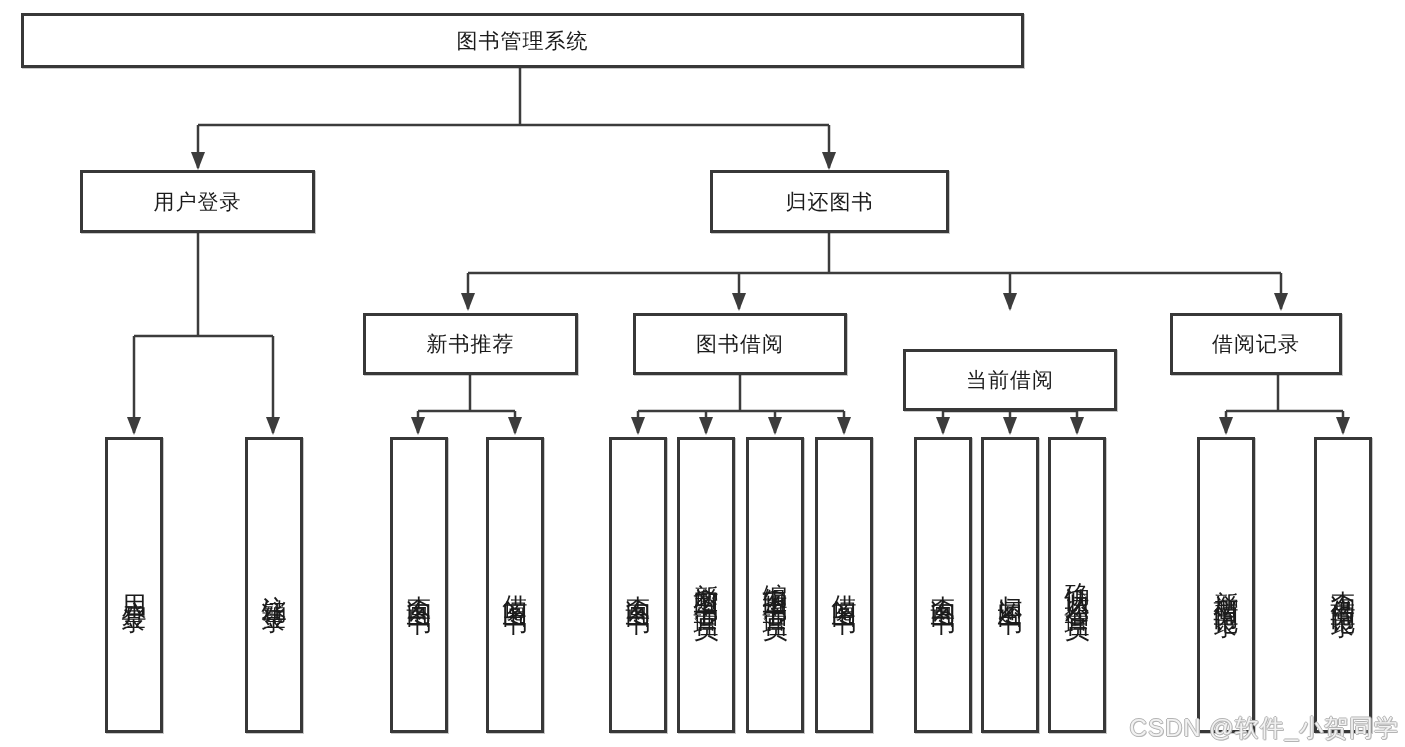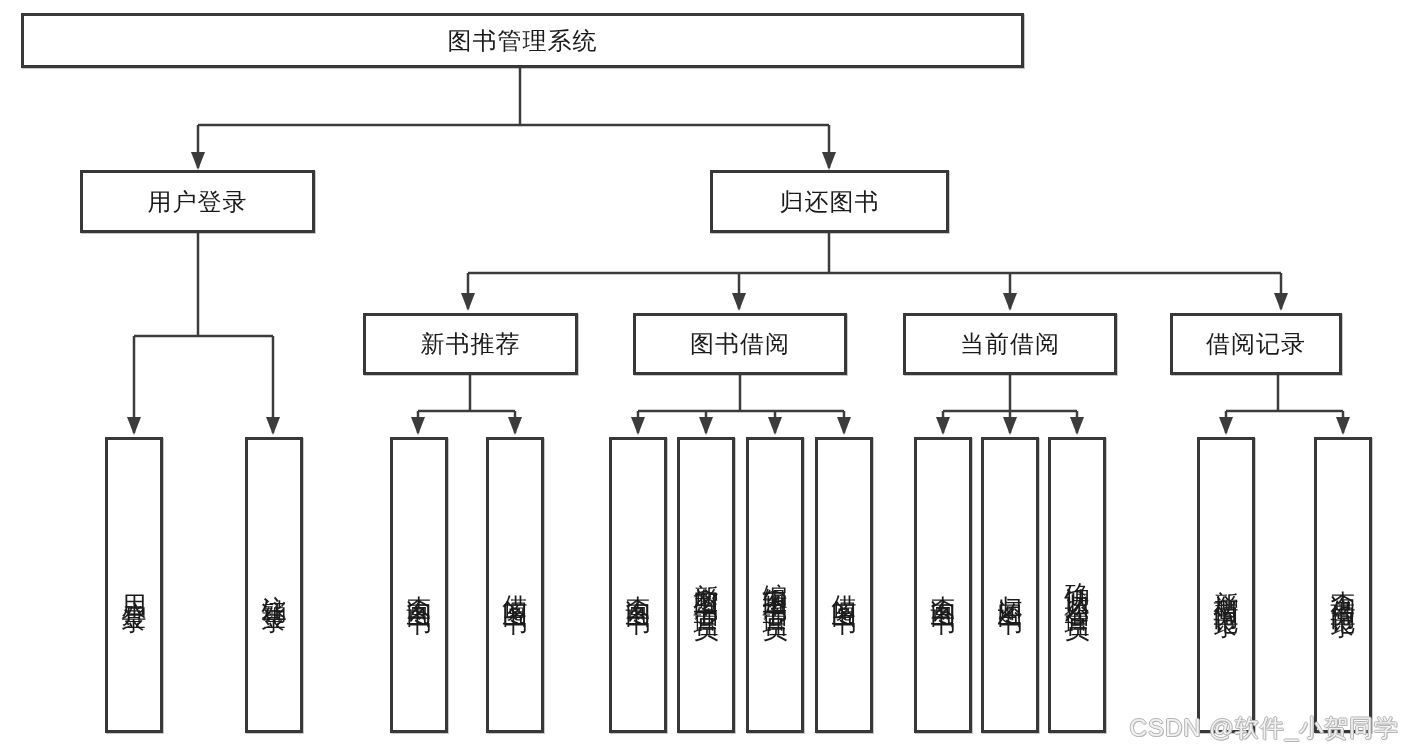--- a/index.html
+++ b/index.html
@@ -27,31 +27,31 @@
     box-sizing: border-box;
     border: 3px solid #383838;
     background: #ffffff;
     display: flex;
     align-items: center;
     justify-content: center;
     color: #1b1b1b;
     box-shadow: 1px 1px 0 rgba(40,40,40,0.25);
   }
   .hlabel {
-    font-size: 24px;
+    font-size: 21px;
     letter-spacing: 1px;
     white-space: nowrap;
   }
   .root-box  { left: 21px;  top: 13px;  width: 1003px; height: 55px; }
   .lvl2-a    { left: 80px;  top: 170px; width: 235px;  height: 63px; }
   .lvl2-b    { left: 710px; top: 170px; width: 239px;  height: 63px; }
   .lvl3      { top: 313px;  height: 62px; }
   .lvl3-a    { left: 363px;  width: 215px; }
   .lvl3-b    { left: 633px;  width: 214px; }
-  .lvl3-c    { left: 903px;  width: 214px; }
+  .lvl3-c    { left: 903px;  width: 214px; margin-top: 36px; }
   .lvl3-d    { left: 1170px; width: 172px; text-align: center; }
   .leaf {
     top: 437px;
     width: 58px;
     height: 296px;
     writing-mode: vertical-rl;
     text-orientation: mixed;
     font-size: 25px;
     letter-spacing: 5px;
     line-height: 1;

